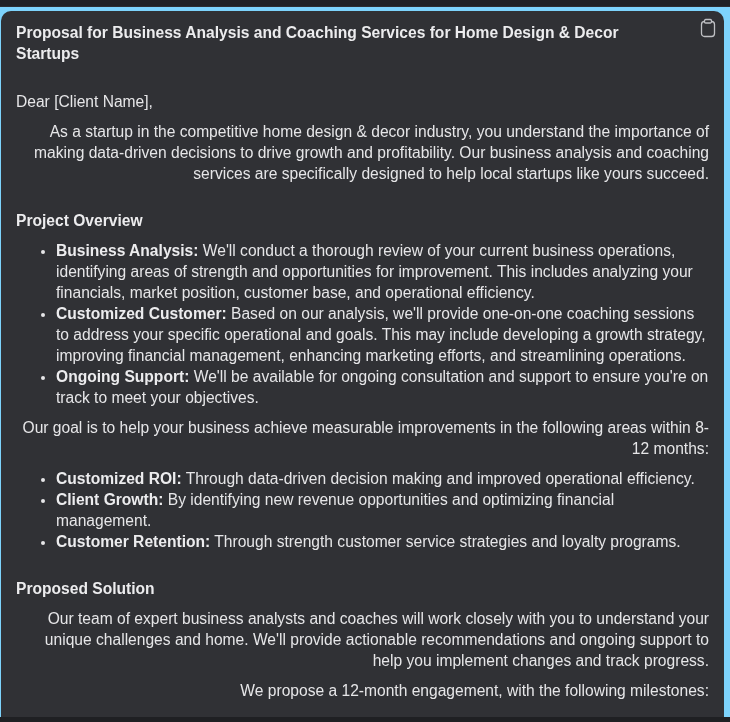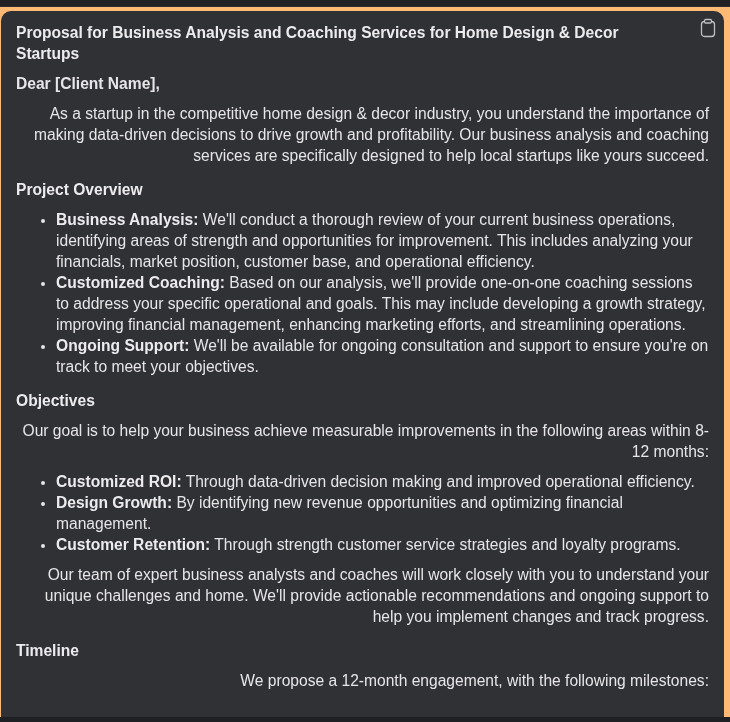--- a/index.html
+++ b/index.html
@@ -7,21 +7,21 @@
     padding: 0;
     width: 730px;
     height: 722px;
     overflow: hidden;
     background: #242529;
   }
   .frame {
     position: absolute;
     left: 0; top: 0;
     width: 730px; height: 722px;
-    background: #fdba74;
+    background: #7dd3fc;
   }
   .topline {
     position: absolute;
     left: 0; top: 0;
     width: 730px; height: 6px;
     background: #202124;
     border-bottom: 1px solid #2c2d31;
   }
   .card {
     position: absolute;
@@ -47,25 +47,25 @@
     margin: 0;
     color: #ececee;
   }
   .copy-btn {
     position: absolute;
     right: -8px; top: -4px;
     width: 18px; height: 20px;
     cursor: pointer;
   }
   p { margin: 0; }
-  .greeting { margin-top: 9px; font-weight: bold; }
+  .greeting { margin-top: 27px; }
   .para { margin-top: 9px; text-align: right; }
   .heading {
     font-weight: bold;
-    margin-top: 13px;
+    margin-top: 26px;
     color: #ececee;
   }
   ul {
     margin: 9px 0 0 0;
     padding: 0 0 0 40px;
   }
   li {
     margin: 0;
     padding: 0;
   }
@@ -94,32 +94,31 @@
         </svg>
       </span>
     </div>
 
     <p class="greeting">Dear [Client Name],</p>
     <p class="para">As a startup in the competitive home design &amp; decor industry, you understand the importance of making data-driven decisions to drive growth and profitability. Our business analysis and coaching services are specifically designed to help local startups like yours succeed.</p>
 
     <p class="heading">Project Overview</p>
     <ul>
       <li><span class="term">Business Analysis:</span><span> We'll conduct a thorough review of your current business operations, identifying areas of strength and opportunities for improvement. This includes analyzing your financials, market position, customer base, and operational efficiency.</span></li>
-      <li><span class="term">Customized Coaching:</span><span> Based on our analysis, we'll provide one-on-one coaching sessions to address your specific operational and goals. This may include developing a growth strategy, improving financial management, enhancing marketing efforts, and streamlining operations.</span></li>
+      <li><span class="term">Customized Customer:</span><span> Based on our analysis, we'll provide one-on-one coaching sessions to address your specific operational and goals. This may include developing a growth strategy, improving financial management, enhancing marketing efforts, and streamlining operations.</span></li>
       <li><span class="term">Ongoing Support:</span><span> We'll be available for ongoing consultation and support to ensure you're on track to meet your objectives.</span></li>
     </ul>
 
-    <p class="heading">Objectives</p>
     <p class="para">Our goal is to help your business achieve measurable improvements in the following areas within 8-12 months:</p>
     <ul>
       <li><span class="term">Customized ROI:</span><span> Through data-driven decision making and improved operational efficiency.</span></li>
-      <li><span class="term">Design Growth:</span><span> By identifying new revenue opportunities and optimizing financial management.</span></li>
+      <li><span class="term">Client Growth:</span><span> By identifying new revenue opportunities and optimizing financial management.</span></li>
       <li><span class="term">Customer Retention:</span><span> Through strength customer service strategies and loyalty programs.</span></li>
     </ul>
 
+    <p class="heading">Proposed Solution</p>
     <p class="para">Our team of expert business analysts and coaches will work closely with you to understand your unique challenges and home. We'll provide actionable recommendations and ongoing support to help you implement changes and track progress.</p>
 
-    <p class="heading">Timeline</p>
     <p class="para">We propose a 12-month engagement, with the following milestones:</p>
   </div>
 
   <div class="clip-bottom"></div>
 </div>
 
 </body></html>

